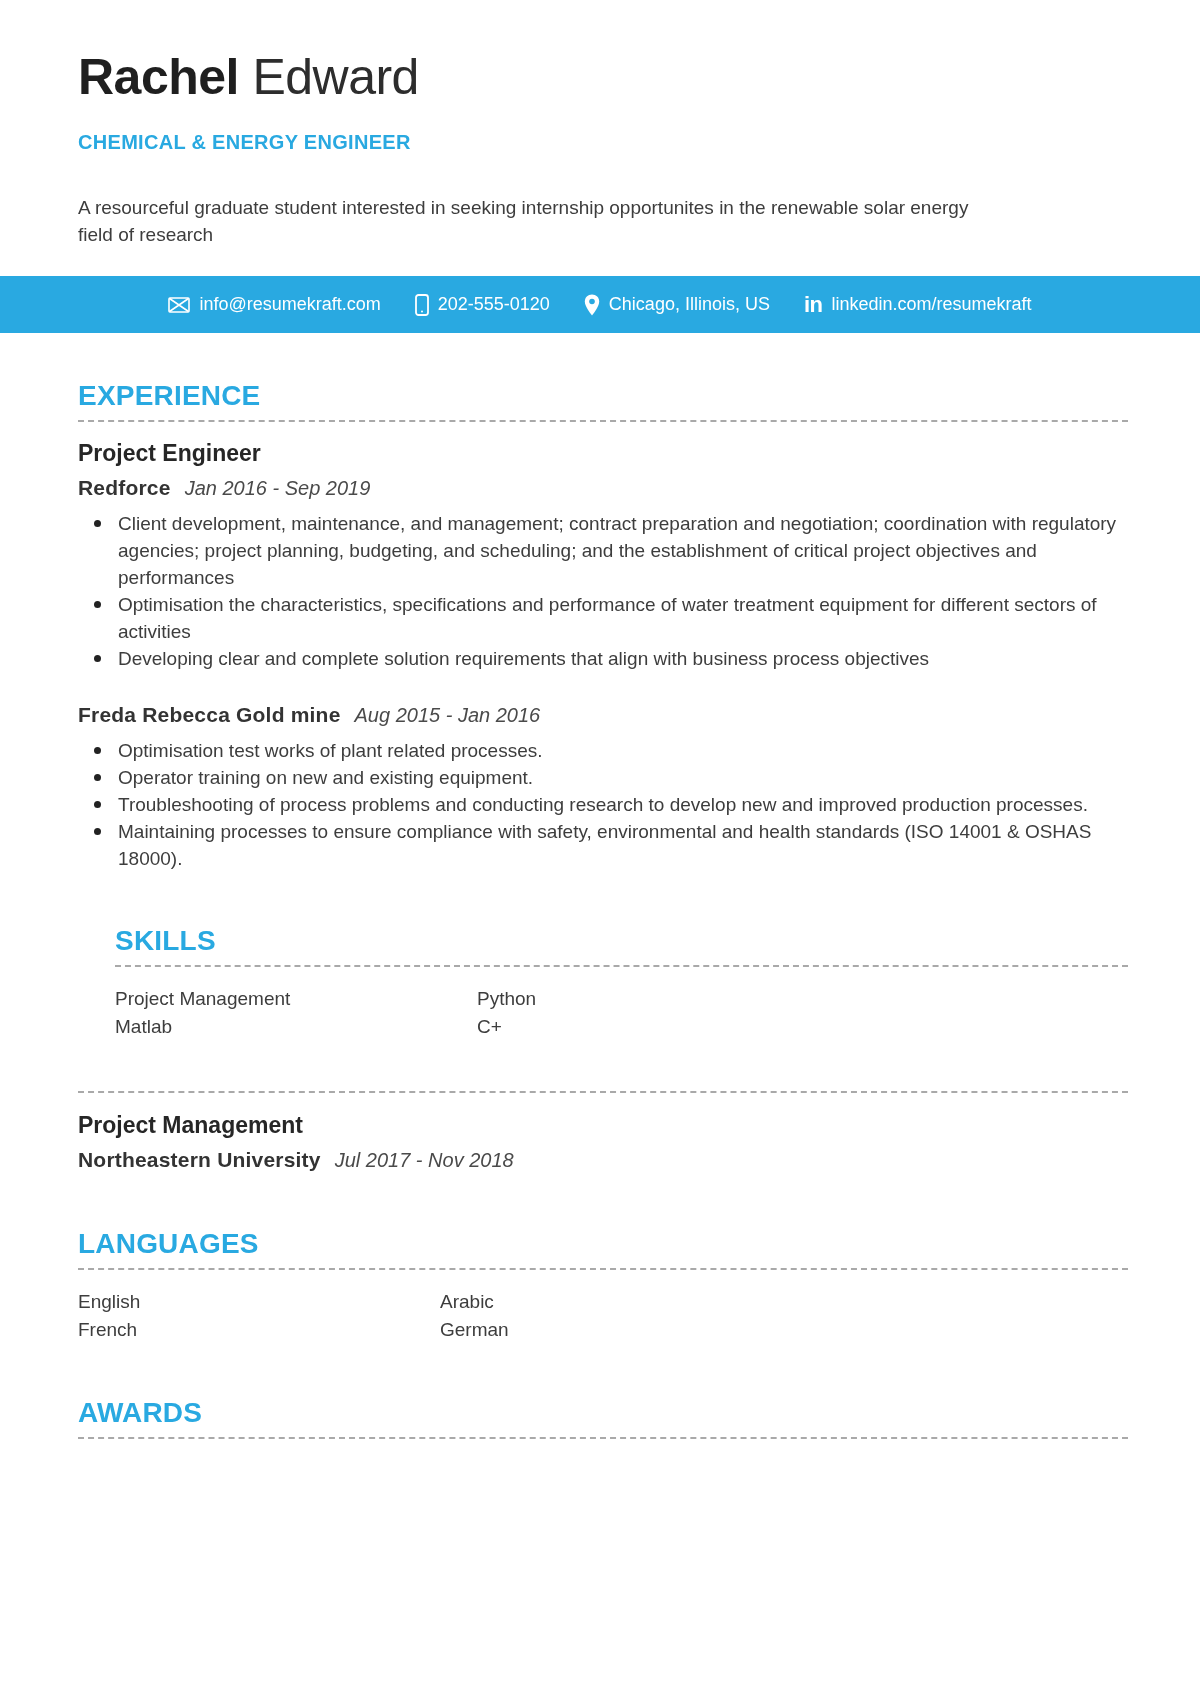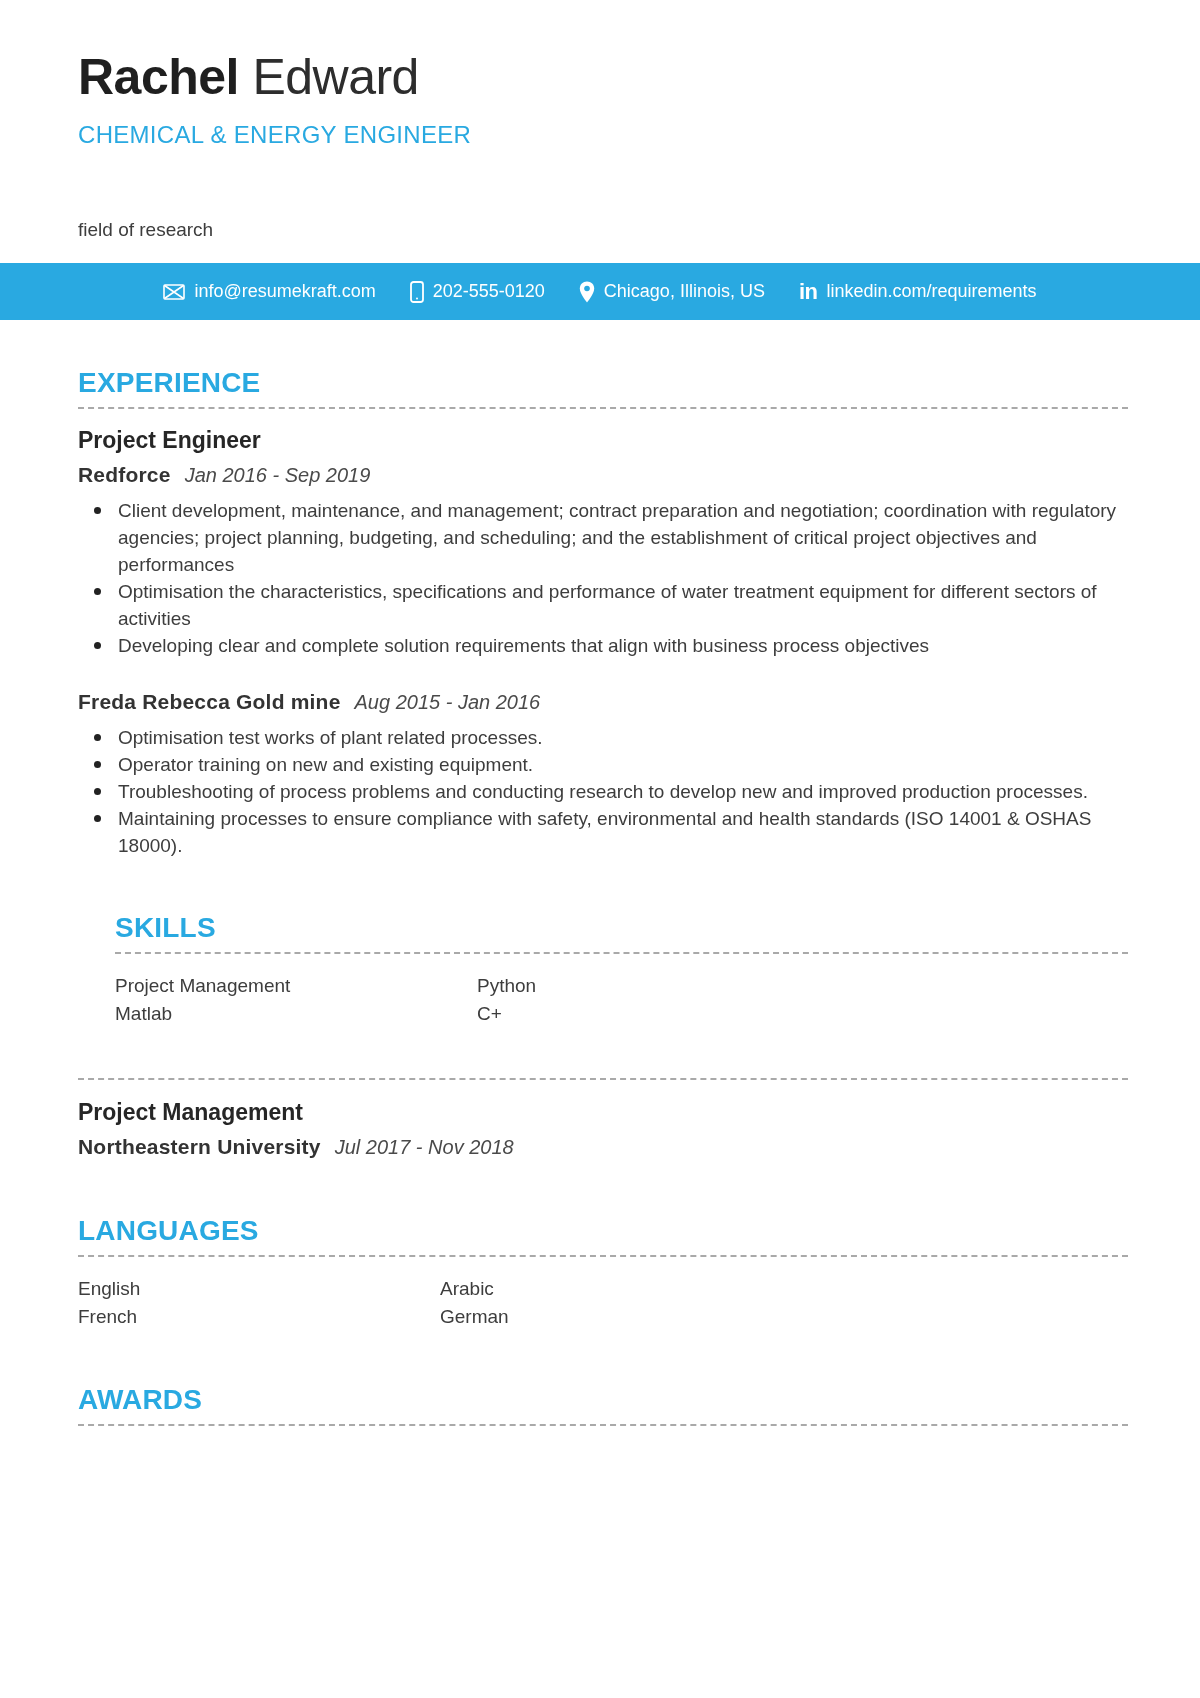--- a/index.html
+++ b/index.html
@@ -13,26 +13,26 @@
     background: #ffffff;
     font-family: "Liberation Sans", sans-serif;
     color: #3d3d3d;
     overflow: hidden;
   }
 
   
   .header { padding: 50px 78px 0 78px; }
   .name { margin: 0; font-size: 50px; line-height: 55px; letter-spacing: -0.5px; color: #1f1f1f; font-weight: 700; }
   .name .last { font-weight: 300; color: #2d2d2d; }
-  .subtitle { margin-top: 16px; font-size: 24px; font-weight: 400; color: var(--accent); letter-spacing: 0.3px; }
+  .subtitle { margin-top: 26px; font-size: 20px; font-weight: 700; color: var(--accent); letter-spacing: 0.3px; }
   .summary { margin: 40px 0 0 0; font-size: 19px; line-height: 27px; max-width: 960px; color: #3d3d3d; }
 
   
   .contact-bar {
-    margin-top: 20px;
+    margin-top: 28px;
     height: 57px;
     background: var(--accent);
     color: #ffffff;
     display: flex;
     align-items: center;
     justify-content: center;
     gap: 34px;
     font-size: 18px;
   }
   .contact-item { display: flex; align-items: center; gap: 9px; white-space: nowrap; }
@@ -65,21 +65,21 @@
   .edu-entry + .edu-entry { margin-top: 32px; }
 </style>
 </head>
 <body>
 
 <div class="page">
 
   <header class="header">
     <h1 class="name"><span class="first">Rachel</span> <span class="last">Edward</span></h1>
     <div class="subtitle">CHEMICAL &amp; ENERGY ENGINEER</div>
-    <p class="summary"><br><span>field  of research</span></p>
+    <p class="summary"><span>A resourceful graduate student interested in seeking internship opportunites in the renewable solar energy</span><br><span>field  of research</span></p>
   </header>
 
   <div class="contact-bar">
     <div class="contact-item">
       <span>
         <svg width="22" height="16" viewBox="0 0 22 16" fill="none" stroke="#ffffff" stroke-width="1.6">
           <rect x="1" y="1" width="20" height="14" rx="1"></rect>
           <path d="M1.5 1.5 L20.5 14.5 M20.5 1.5 L1.5 14.5"></path>
         </svg>
       </span>
@@ -98,21 +98,21 @@
       <span>
         <svg width="16" height="22" viewBox="0 0 16 22" fill="#ffffff">
           <path d="M8 0.5 C3.8 0.5 0.8 3.6 0.8 7.6 C0.8 13 8 21.5 8 21.5 S15.2 13 15.2 7.6 C15.2 3.6 12.2 0.5 8 0.5 Z"></path>
           <circle cx="8" cy="7.5" r="2.8" fill="var(--accent)"></circle>
         </svg>
       </span>
       <span>Chicago, Illinois, US</span>
     </div>
     <div class="contact-item">
       <span class="li-icon">in</span>
-      <span>linkedin.com/requirements</span>
+      <span>linkedin.com/resumekraft</span>
     </div>
   </div>
 
   <main class="main">
 
     <section class="section">
       <h2 class="section-heading">EXPERIENCE</h2>
       <hr class="rule">
 
       <article class="job">

